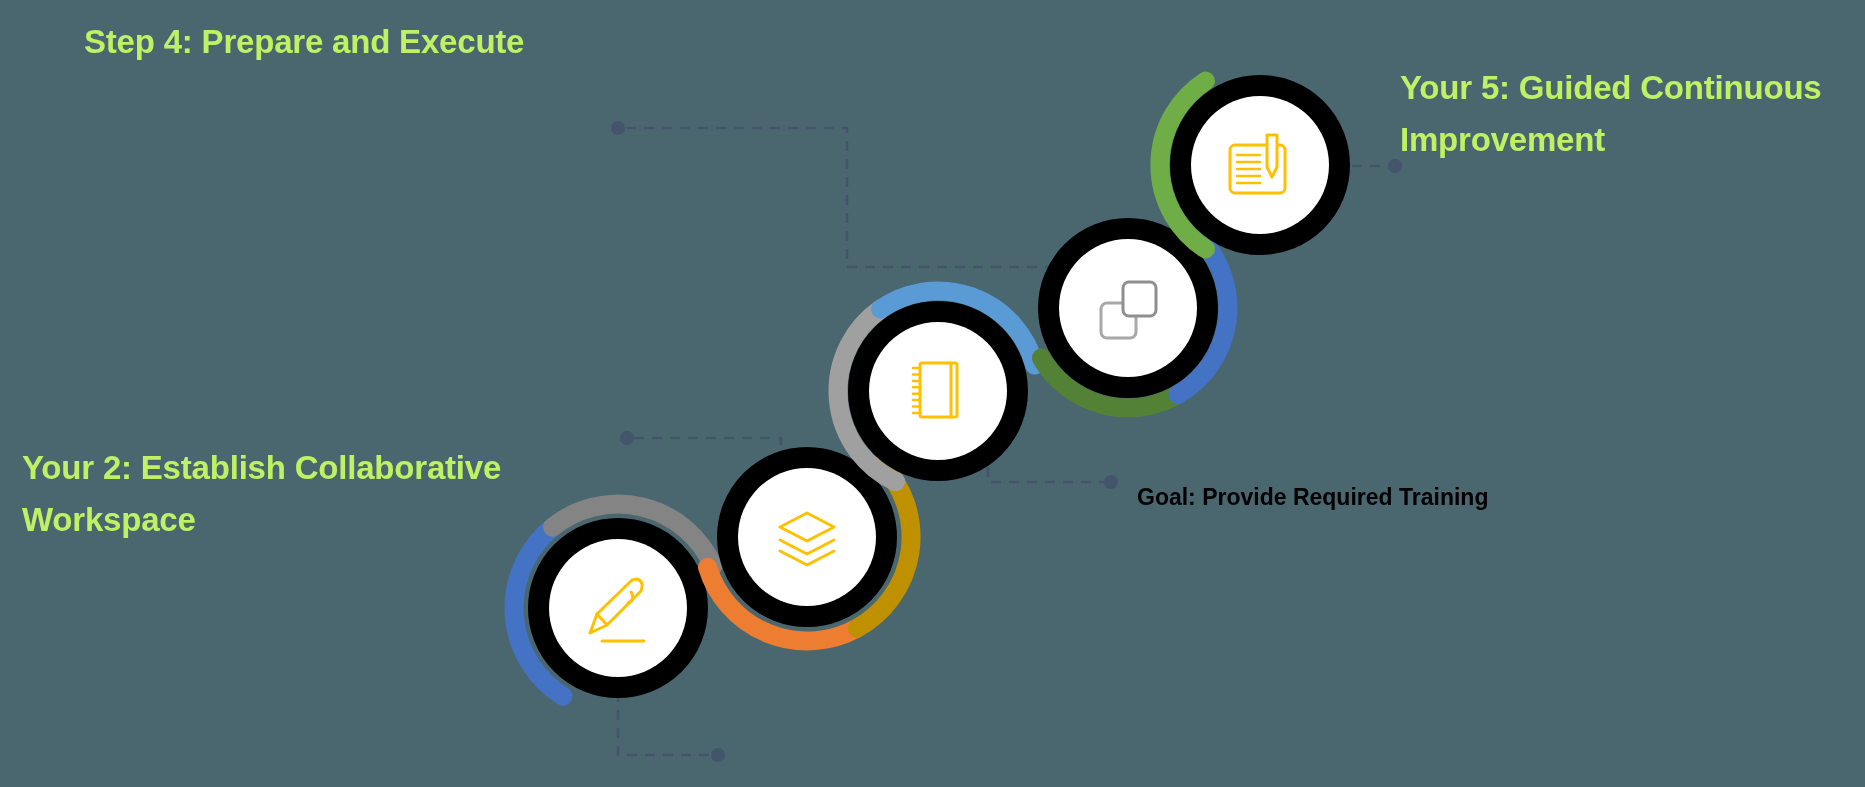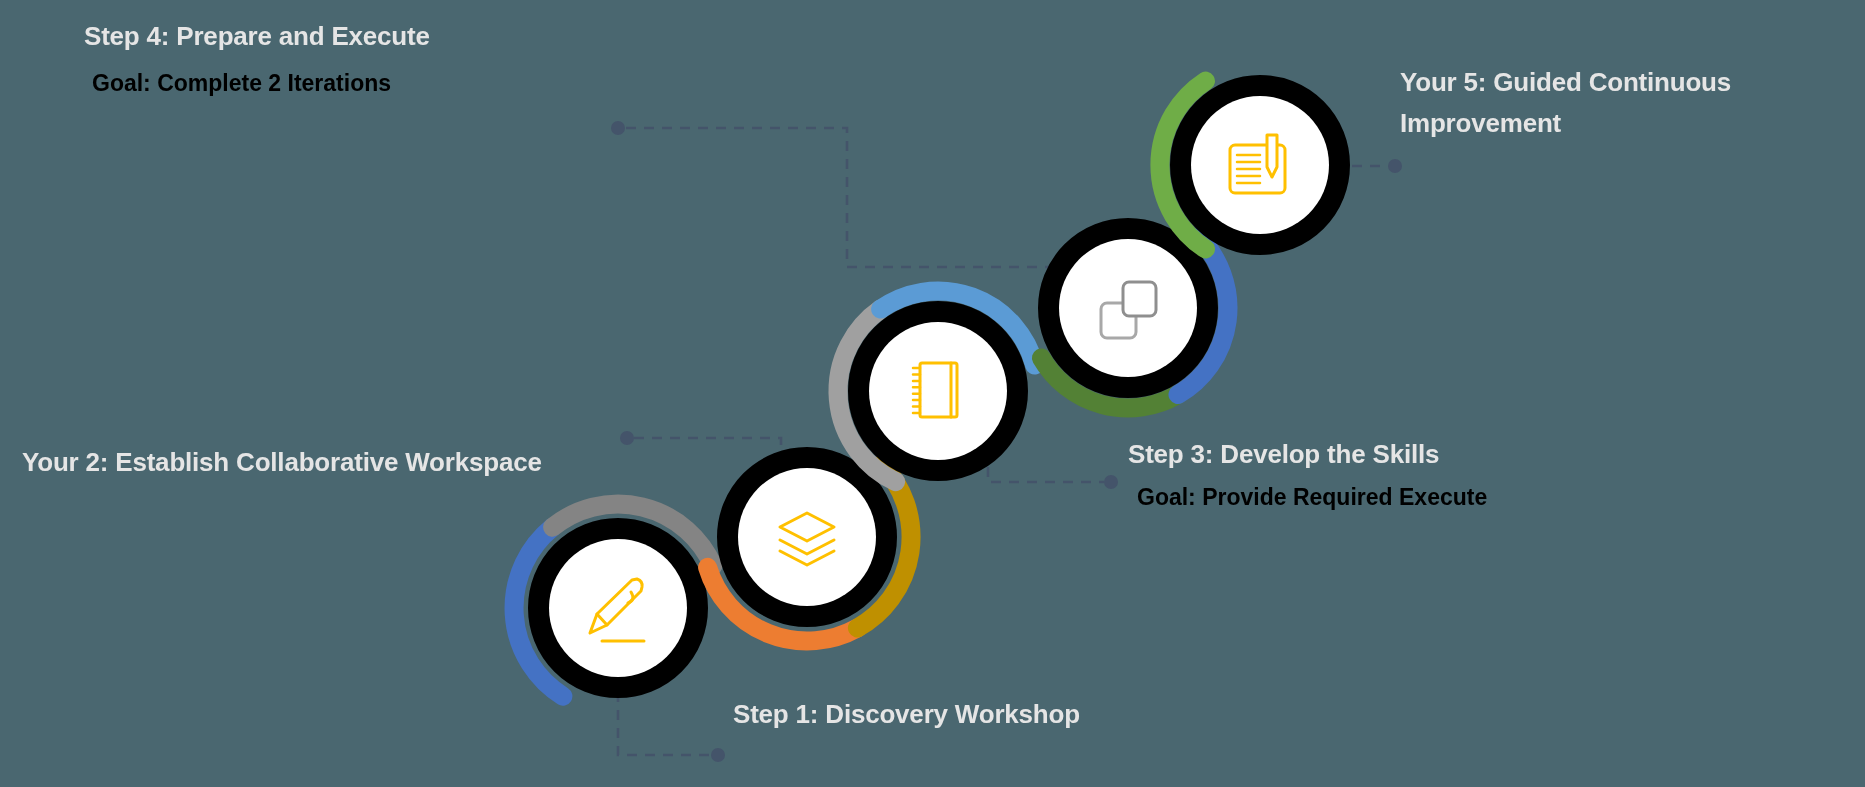--- a/index.html
+++ b/index.html
@@ -4,21 +4,21 @@
 <style>
   html,body{margin:0;padding:0;background:#4A6770;}
   #canvas{position:relative;width:1865px;height:787px;background:#4A6770;overflow:hidden;
           font-family:"Liberation Sans", sans-serif;}
   svg{position:absolute;left:0;top:0;}
   .arc{fill:none;stroke-width:19;stroke-linecap:round;}
   .ring{fill:none;}
   .conn{fill:none;stroke-width:2.6;stroke-dasharray:10 8;}
   .icon{fill:none;stroke-width:3;stroke-linecap:round;stroke-linejoin:round;}
   .label{position:absolute;white-space:pre-wrap;}
-  .title{font-size:26px;font-weight:bold;color:#e5e5e5;line-height:1.58;letter-spacing:-0.2px;}
+  .title{font-size:33px;font-weight:bold;color:#bef264;line-height:1.58;letter-spacing:-0.2px;}
   .goal{font-size:23px;font-weight:bold;color:#000000;}
 </style>
 </head>
 <body>
 
 <div id="canvas">
 
   <svg width="1865" height="787" viewBox="0 0 1865 787">
 
     <g class="connectors" stroke="#44546A">
@@ -89,25 +89,22 @@
       <circle class="ring" cx="1260" cy="165" r="79" stroke-width="22" stroke="#000000"></circle>
       <circle cx="1260" cy="165" r="69" fill="#FFFFFF"></circle>
       <g class="icon" transform="translate(1260,165)" stroke="#FFC000">
         <rect x="-30" y="-20" width="55" height="48" rx="5"></rect>
         <path d="M -23 -10 H 0 M -23 -3 H 0 M -23 4 H 0 M -23 11 H 0 M -23 18 H 0" stroke-width="2.5"></path>
         <path d="M 7 -30 H 17 V 2 L 12 12 L 7 2 Z" fill="#FFFFFF"></path>
       </g>
     </g>
   </svg>
 
-  <div class="label title" style="left:733px;top:694px;width:600px">Step 1: Discovery Workshop</div>
 
   <div class="label title" style="left:22px;top:442px;width:520px">Your 2: Establish Collaborative Workspace</div>
 
-  <div class="label title" style="left:1128px;top:434px;width:600px">Step 3: Develop the Skills</div>
-  <div class="label goal" style="left:1137px;top:484px">Goal: Provide Required Execute</div>
+  <div class="label goal" style="left:1137px;top:484px">Goal: Provide Required Training</div>
 
   <div class="label title" style="left:84px;top:16px;width:600px">Step 4: Prepare and Execute</div>
-  <div class="label goal" style="left:92px;top:70px">Goal: Complete 2 Iterations</div>
 
   <div class="label title" style="left:1400px;top:62px;width:430px">Your 5: Guided Continuous Improvement</div>
 
 </div>
 
 </body></html>

